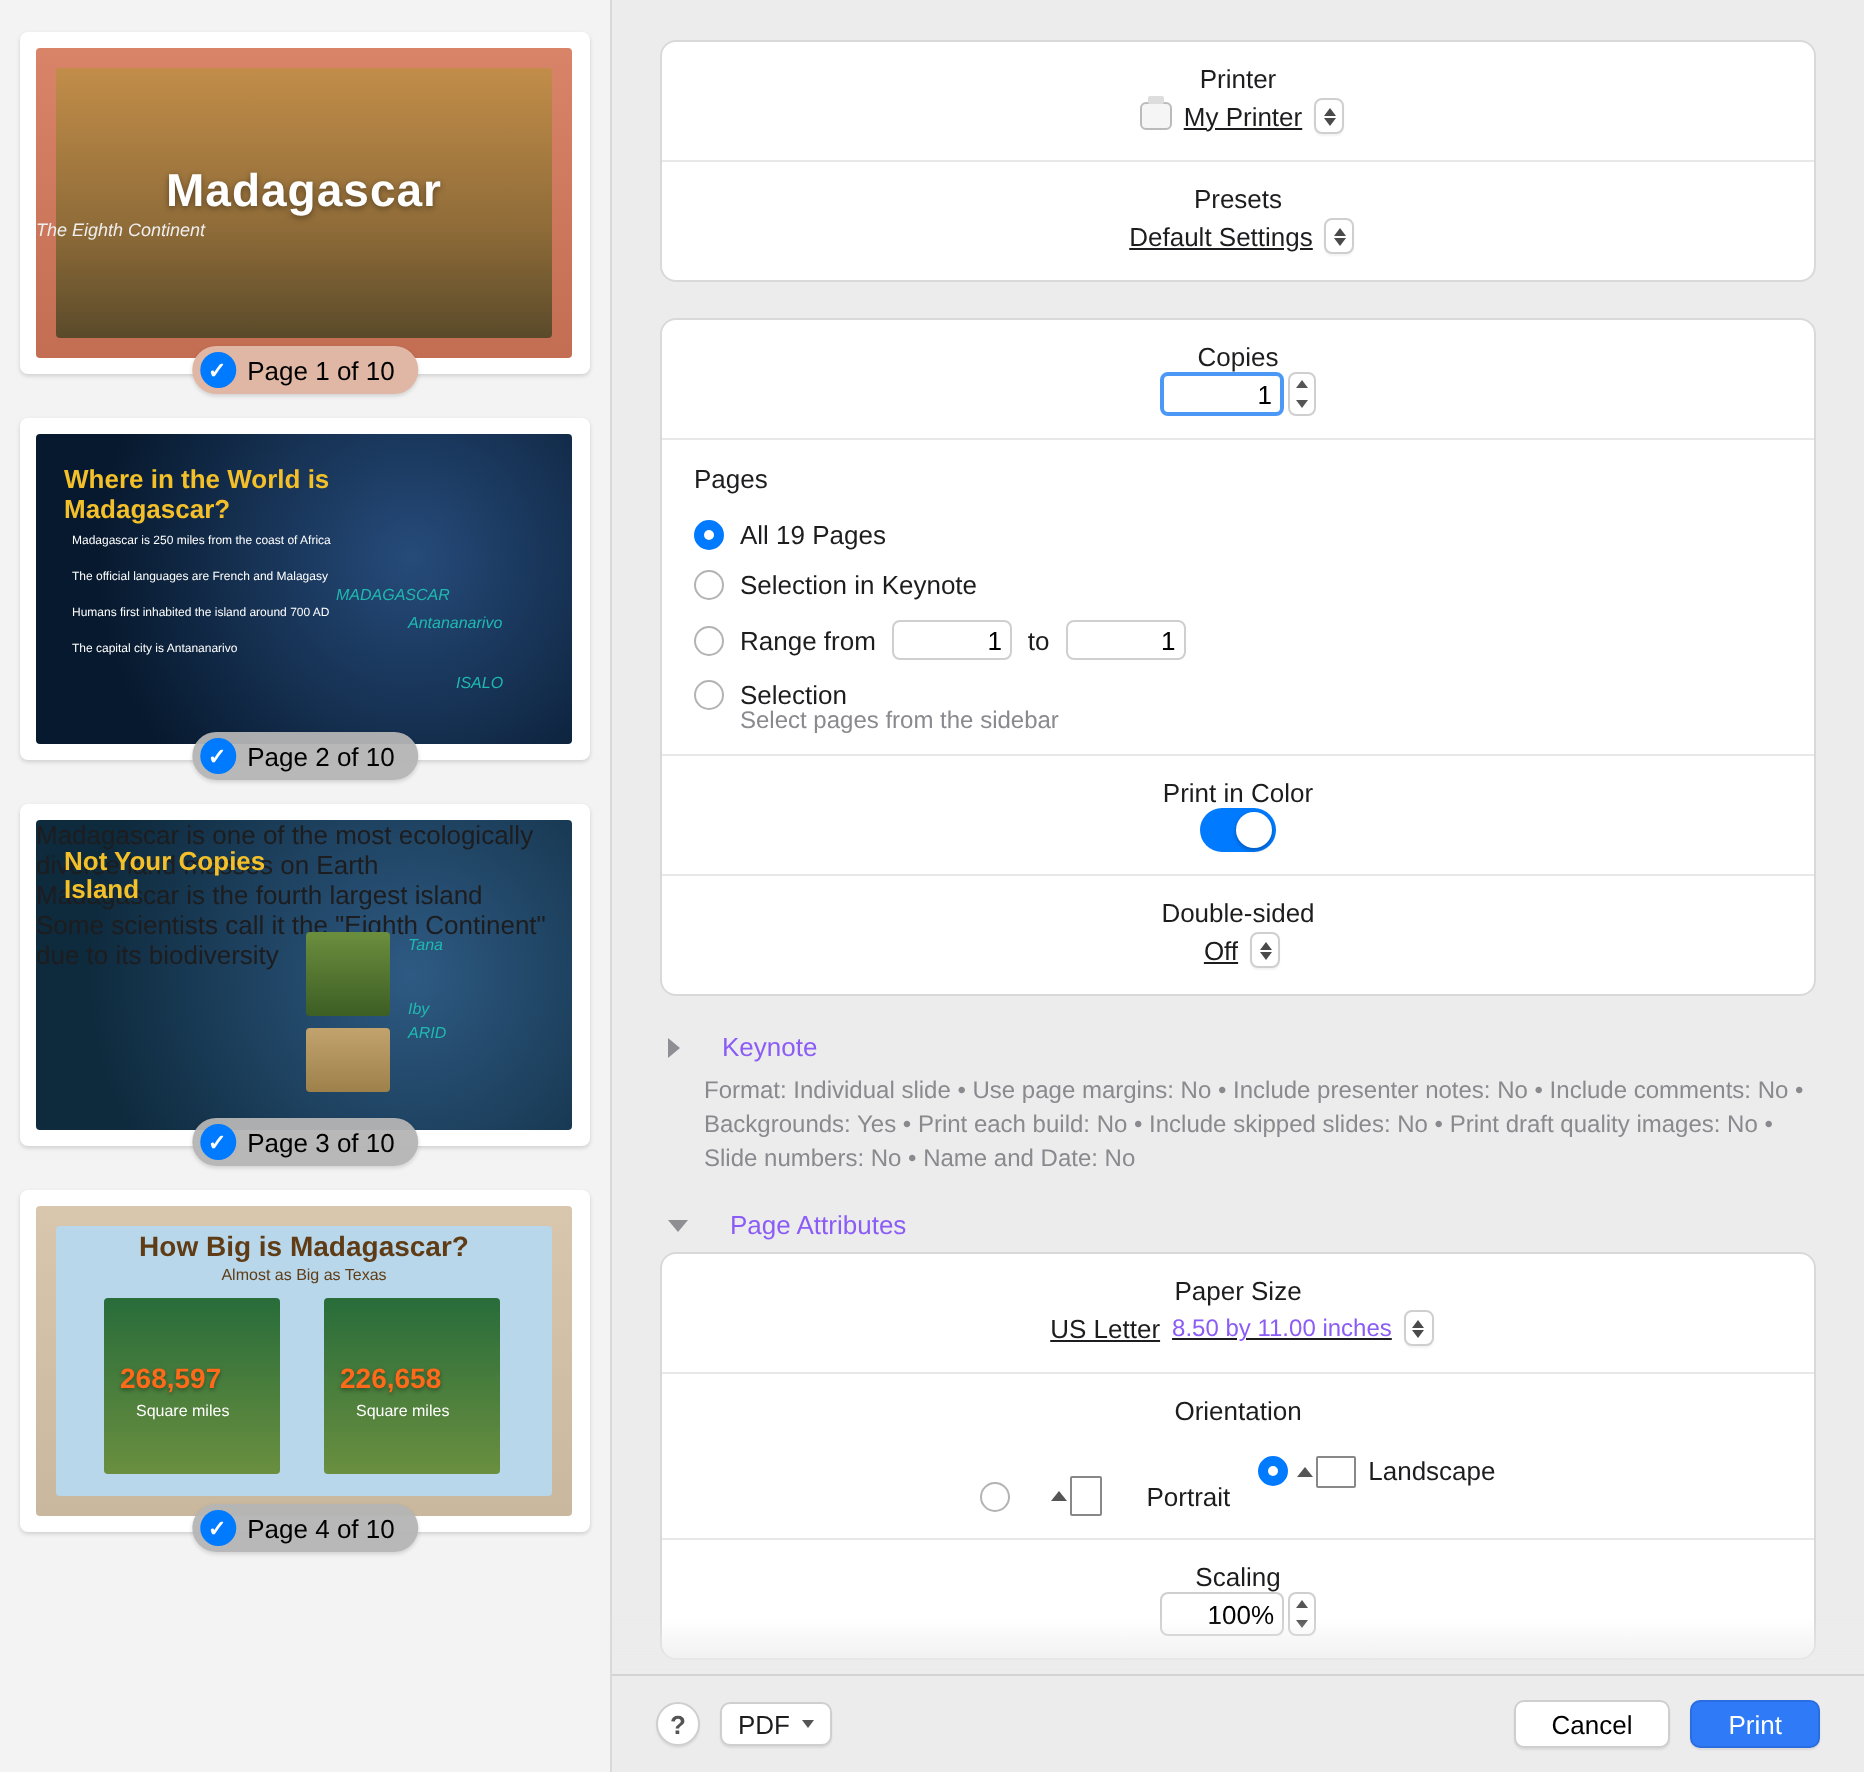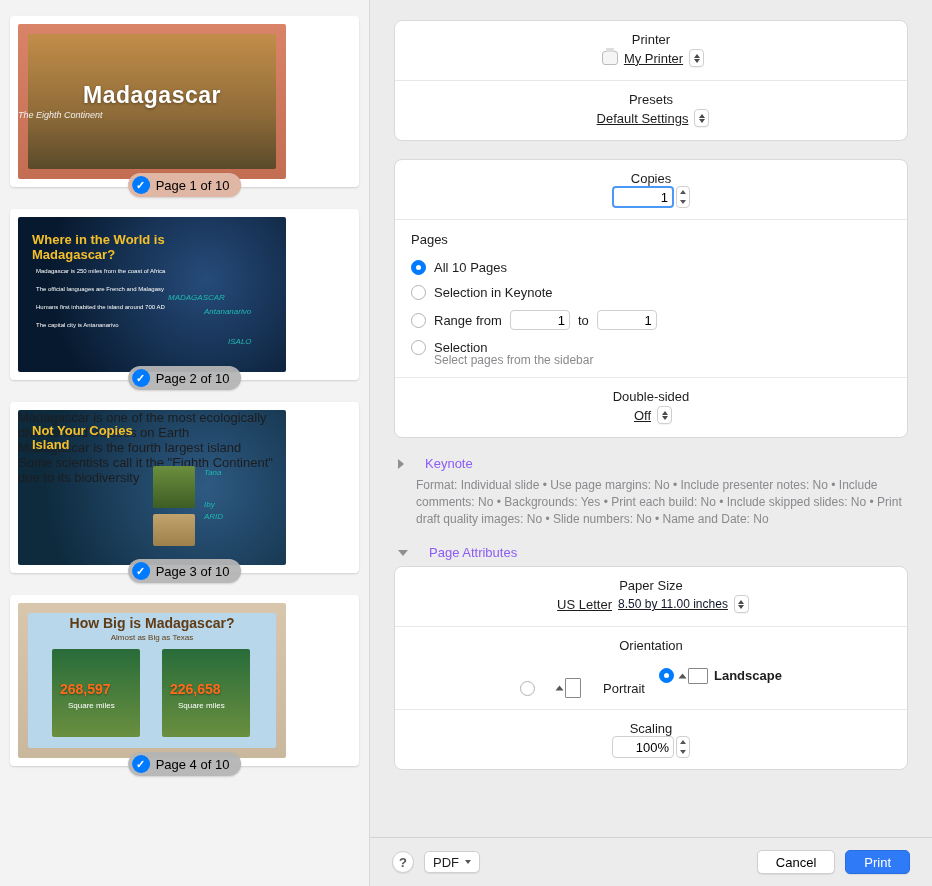--- a/index.html
+++ b/index.html
@@ -14,21 +14,21 @@
   }
   .dialog {
     display: flex;
     width: 932px;
     height: 886px;
     background: #ececec;
     border-radius: 10px;
   }
   
   .sidebar {
-    width: 370px;
+    width: 306px;
     background: #f3f3f3;
     padding: 16px 10px;
     overflow-y: auto;
     border-right: 1px solid #d9d9d9;
   }
   .thumb-card {
     background: #fff;
     border-radius: 4px;
     padding: 8px;
     margin-bottom: 22px;
@@ -242,21 +242,21 @@
   .orient-page.land { width: 20px; height: 16px; }
   .orient-triangle {
     width:0; height:0;
     border-width: 4px 0 4px 5px;
     border-style: solid;
     border-color: transparent transparent transparent #555;
   }
   .scaling-input {
     width: 58px; height: 20px; border:1px solid #cfcfcf; border-radius:4px; text-align:right; padding:0 4px; font-size:13px;
   }
-  .dim-text { font-size: 12px; color: #0f172a; }
+  .dim-text { font-size: 12px; color: #8b5cf6; }
   
   .bottom-bar {
     border-top: 1px solid #d3d3d3;
     padding: 12px 22px;
     display: flex;
     align-items: center;
     gap: 10px;
     background: #ececec;
   }
   .help-btn {
@@ -429,41 +429,45 @@
                 <div class="up"></div>
                 <div class="dn"></div>
               </span>
           </span>
         </div>
 
         <div class="radio-group" style="border-bottom:1px solid #e8e8e8;">
           <div class="heading">Pages</div>
           <label class="radio-item">
             <span class="radio checked"></span>
-            <span>All 10 Pages</span>
+            <span>All 19 Pages</span>
           </label>
           <label class="radio-item">
             <span class="radio"></span>
             <span>Selection in Keynote</span>
           </label>
           <label class="radio-item">
             <span class="radio"></span>
             <span>Range from</span>
             <input class="range-input" type="text" value="1" style="">
             <span>to</span>
             <input class="range-input" type="text" value="1" style="">
           </label>
           <label class="radio-item" style="padding-bottom:0;">
             <span class="radio"></span>
             <span>Selection</span>
           </label>
           <div class="subtext">Select pages from the sidebar</div>
         </div>
 
         <div class="row">
+          <span class="row-label">Print in Color</span>
+          <span class="toggle"></span>
+        </div>
+        <div class="row">
           <span class="row-label">Double-sided</span>
           <span class="popup">
             <span>Off</span>
             <span class="arrows"></span>
           </span>
         </div>
       </div>
 
       <div class="section-head">
         <span class="disclosure right"></span>
@@ -489,21 +493,21 @@
           <span class="row-label">Orientation</span>
           <span style="display:inline-flex; align-items:center; gap:14px;">
             <label class="radio-item" style="padding:0; gap:22px;margin-top:25px;">
               <span class="radio"></span>
               <span class="orient-icon">
                 <span class="orient-triangle" style="transform:rotate(-90deg)"></span>
                 <span class="orient-page"></span>
               </span>
               <span>Portrait</span>
             </label>
-            <label class="radio-item" style="padding:0; gap:6px;font-weight:bold;">
+            <label class="radio-item" style="padding:0; gap:6px;">
               <span class="radio checked"></span>
               <span class="orient-icon">
                 <span class="orient-triangle" style="transform:rotate(-90deg)"></span>
                 <span class="orient-page land"></span>
               </span>
               <span>Landscape</span>
             </label>
           </span>
         </div>
         <div class="row">

